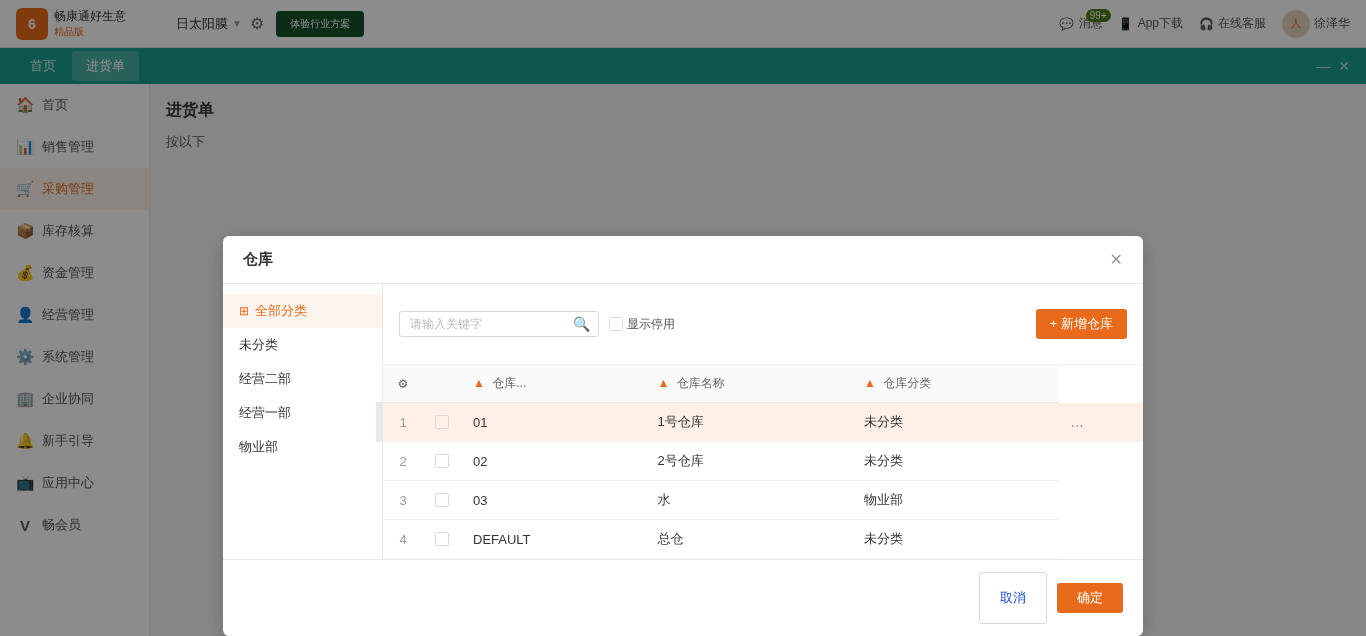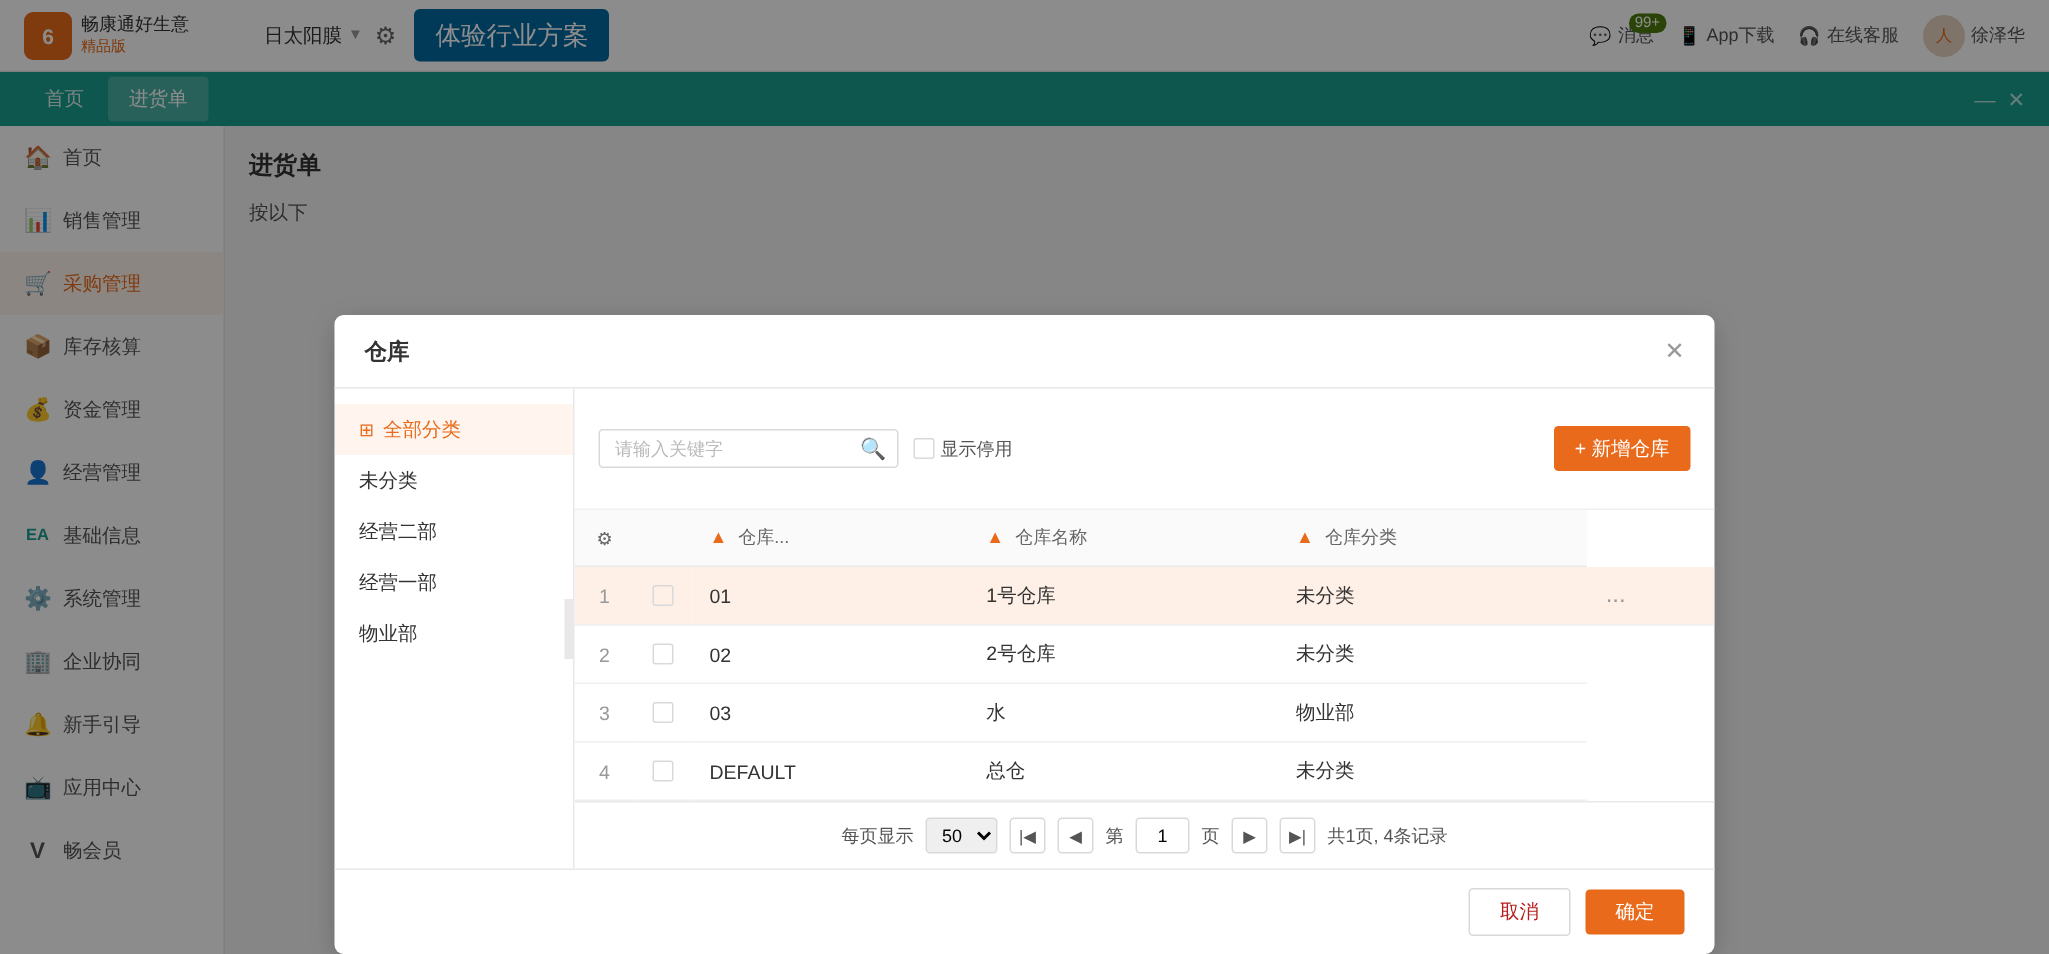--- a/index.html
+++ b/index.html
@@ -32,23 +32,23 @@
     .logo-text { font-size: 12px; color: #333; line-height: 1.3; }
     .logo-sub { font-size: 10px; color: #e86a1a; }
     .nav-selector {
       display: flex; align-items: center; gap: 4px;
       font-size: 13px; color: #333; margin-left: 10px; cursor: pointer;
     }
     .nav-selector .chevron { color: #999; font-size: 10px; }
     .nav-gear { margin-left: 8px; color: #666; cursor: pointer; font-size: 16px; }
     .nav-btn-try {
       margin-left: 12px;
-      background: #0369a1; color: white;
+      background: #14532d; color: white;
       border: none; border-radius: 4px;
-      padding: 6px 14px; cursor: pointer; font-size: 17px;
+      padding: 6px 14px; cursor: pointer; font-size: 10px;
     }
     .nav-right {
       margin-left: auto;
       display: flex; align-items: center; gap: 16px;
     }
     .nav-icon-item { display: flex; align-items: center; gap: 4px; color: #555; cursor: pointer; font-size: 12px; position: relative; }
     .badge {
       background: #4d7c0f; color: white; border-radius: 8px;
       font-size: 10px; padding: 1px 4px; position: absolute; top: -6px; right: -8px;
     }
@@ -203,22 +203,22 @@
       border-radius: 3px; text-align: center; font-size: 12px;
     }
 
     
     .modal-footer {
       padding: 12px 20px;
       border-top: 1px solid #e8e8e8;
       display: flex; align-items: center; justify-content: flex-end; gap: 10px;
     }
     .btn-cancel {
-      border: 1px solid #d9d9d9; background: #fff; color: #b91c1c;
-      padding: 6px 20px; border-radius: 3px; cursor: pointer; font-size: 13px;
+      border: 1px solid #d9d9d9; background: #fff; color: #1d4ed8;
+      padding: 16px 20px; border-radius: 3px; cursor: pointer; font-size: 13px;
     }
     .btn-confirm {
       background: #e86a1a; color: white; border: none;
       padding: 6px 20px; border-radius: 3px; cursor: pointer; font-size: 13px;
     }
   </style>
 </head>
 <body>
 
 <div class="top-nav">
@@ -284,24 +284,20 @@
       <span class="si-icon">📦</span>
       <span>库存核算</span>
     </div>
     <div class="sidebar-item">
       <span class="si-icon">💰</span>
       <span>资金管理</span>
     </div>
     <div class="sidebar-item">
       <span class="si-icon">👤</span>
       <span>经营管理</span>
-    </div>
-    <div class="sidebar-item">
-      <span class="si-icon" style="font-size:11px;font-weight:bold;color:#1a9e8f;">EA</span>
-      <span>基础信息</span>
     </div>
     <div class="sidebar-item">
       <span class="si-icon">⚙️</span>
       <span>系统管理</span>
     </div>
     <div class="sidebar-item">
       <span class="si-icon">🏢</span>
       <span>企业协同</span>
     </div>
     <div class="sidebar-item">
@@ -426,34 +422,20 @@
       <div style="width:14px;height:14px;border:1px solid #d9d9d9;border-radius:2px;margin:auto;"></div>
     </td>
     <td>DEFAULT</td>
     <td>总仓</td>
     <td>未分类</td>
   </tr>
               </tbody>
           </table>
         </div>
 
-        <div class="pagination-bar">
-          <span>每页显示</span>
-          <select class="per-page-select">
-            <option>50</option>
-          </select>
-          <button class="page-nav-btn">|◀</button>
-          <button class="page-nav-btn">◀</button>
-          <span>第</span>
-          <input class="page-input" type="text" value="1" style="">
-          <span>页</span>
-          <button class="page-nav-btn">▶</button>
-          <button class="page-nav-btn">▶|</button>
-          <span>共1页, 4条记录</span>
-        </div>
       </div>
     </div>
 
     <div class="modal-footer">
       <button class="btn-cancel">取消</button>
       <button class="btn-confirm">确定</button>
     </div>
   </div>
 </div>
 

